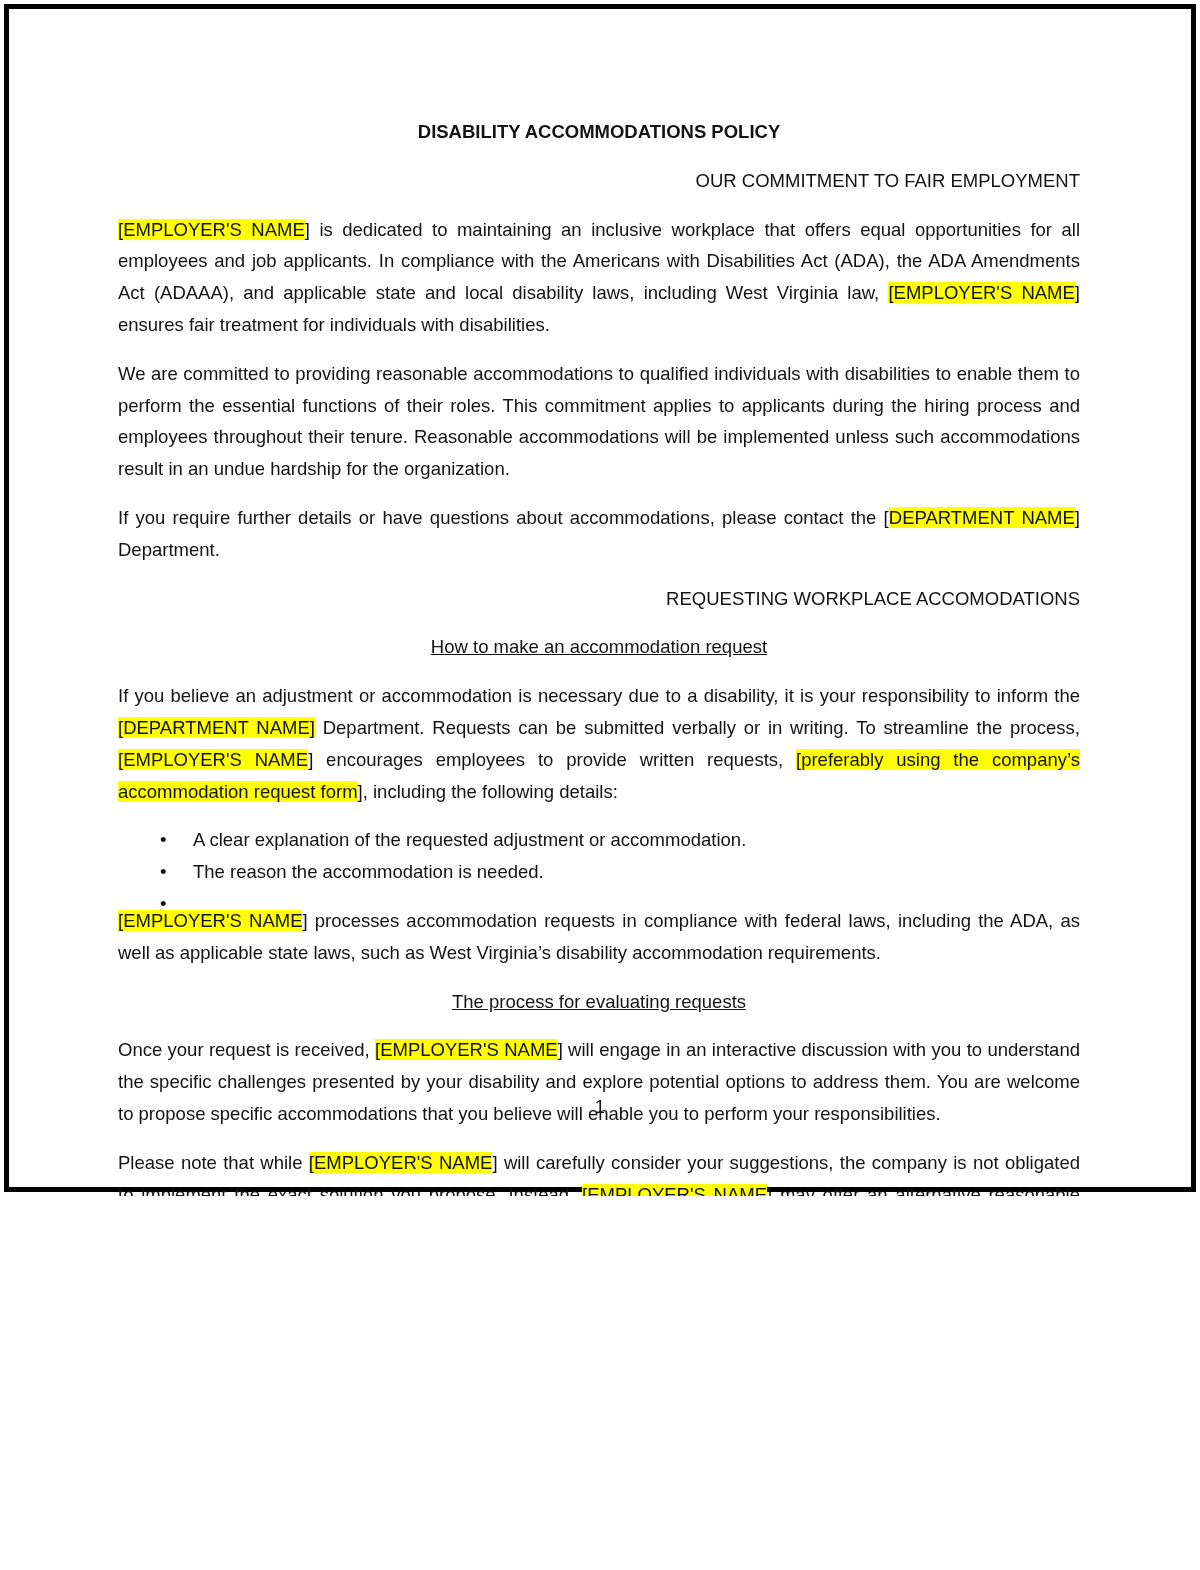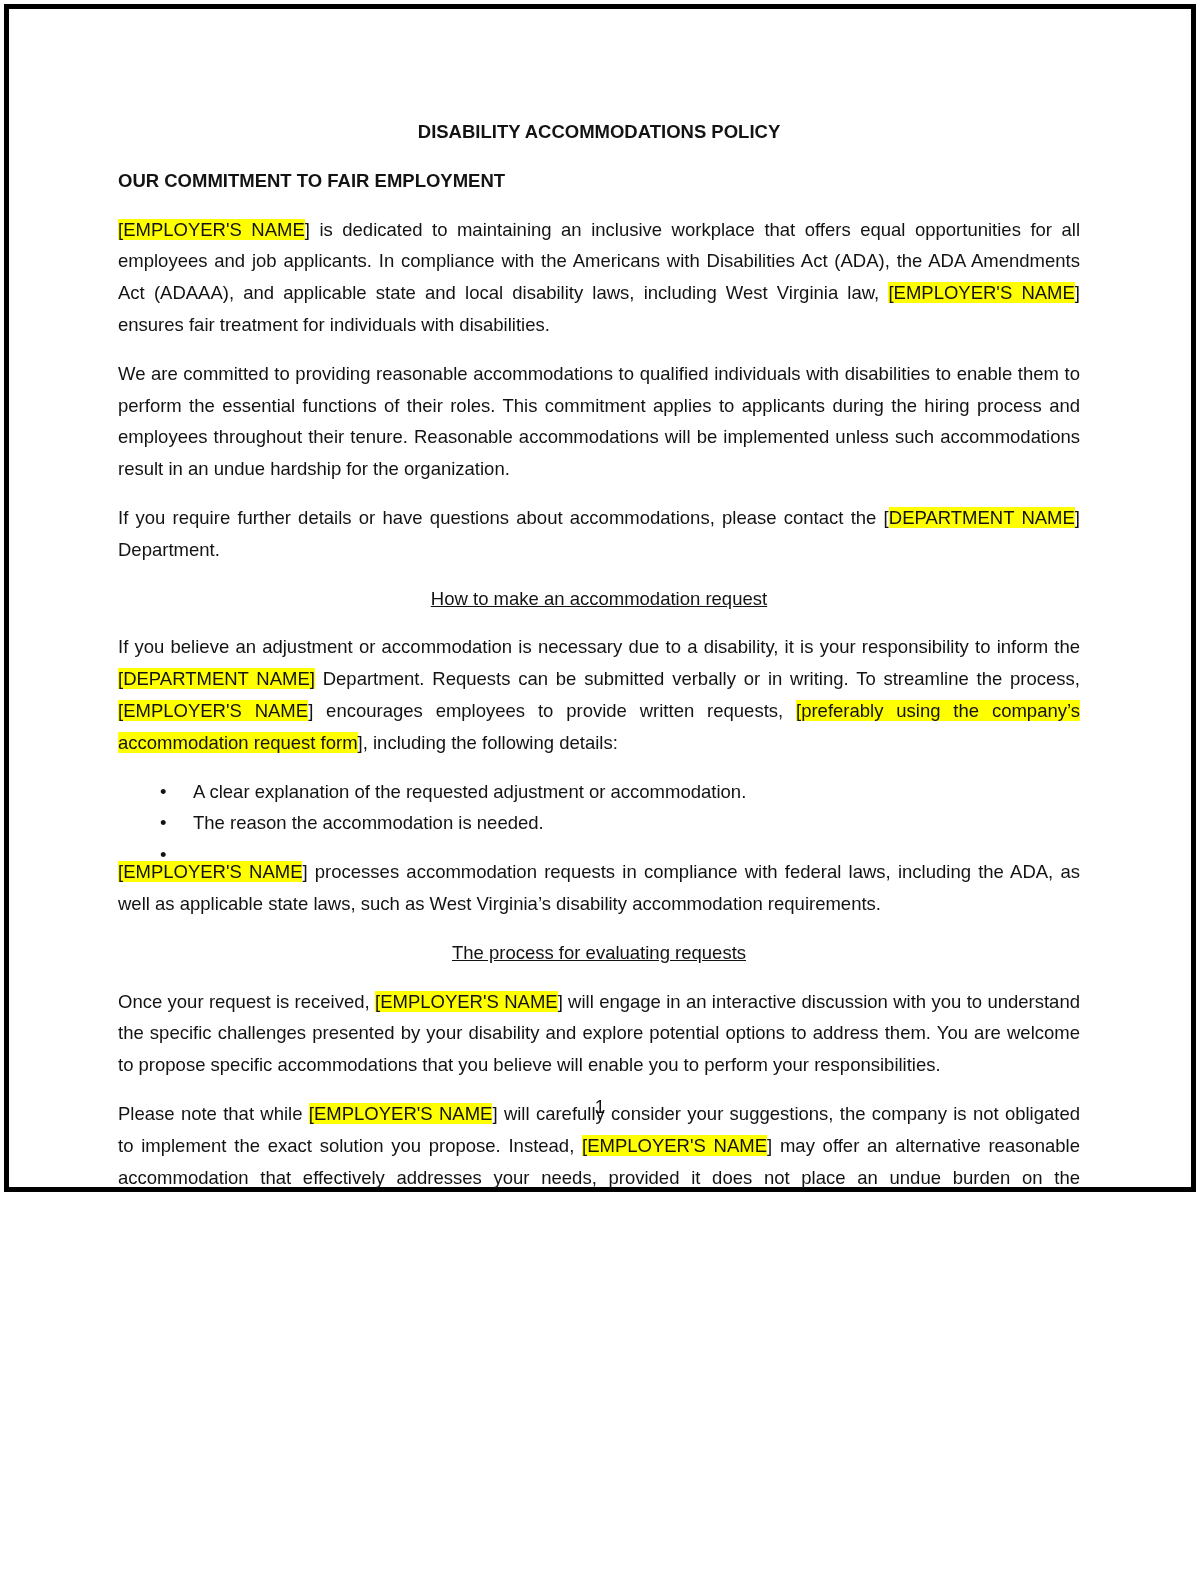--- a/index.html
+++ b/index.html
@@ -31,22 +31,23 @@
     line-height: 31.8px;
   }
   .doc-title {
     font-size: 18.5px;
     font-weight: bold;
     text-align: center;
     margin: 0 0 17px 0;
   }
   .h2 {
     font-size: 18.5px;
-    font-weight: bold;
+    font-weight: normal;
     margin: 0 0 17px 0;
+    text-align: right;
   }
   .h3 {
     font-size: 18.5px;
     font-weight: normal;
     text-decoration: underline;
     margin: 0 0 17px 0;
     text-align: center;
   }
   p.body-par {
     margin: 8px 0 17px 0;
@@ -88,20 +89,21 @@
     <div class="doc-title">DISABILITY ACCOMMODATIONS POLICY</div>
 
     <div class="h2">OUR COMMITMENT TO FAIR EMPLOYMENT</div>
 
     <p class="body-par"><span class="hl">[EMPLOYER'S NAME</span><span>] is dedicated to maintaining an inclusive workplace that offers equal opportunities for all employees and job applicants. In compliance with the Americans with Disabilities Act (ADA), the ADA Amendments Act (ADAAA), and applicable state and local disability laws, including West Virginia law, </span><span class="hl">[EMPLOYER'S NAME</span><span>] ensures fair treatment for individuals with disabilities.</span></p>
 
     <p class="body-par"><span>We are committed to providing reasonable accommodations to qualified individuals with disabilities to enable them to perform the essential functions of their roles. This commitment applies to applicants during the hiring process and employees throughout their tenure. Reasonable accommodations will be implemented unless such accommodations result in an undue hardship for the organization.</span></p>
 
     <p class="body-par"><span>If you require further details or have questions about accommodations, please contact the [</span><span class="hl">DEPARTMENT NAME</span><span>] Department.</span></p>
 
+    <div class="h2">REQUESTING WORKPLACE ACCOMODATIONS</div>
 
     <div class="h3">How to make an accommodation request</div>
 
     <p class="body-par"><span>If you believe an adjustment or accommodation is necessary due to a disability, it is your responsibility to inform the </span><span class="hl">[DEPARTMENT NAME]</span><span> Department. Requests can be submitted verbally or in writing. To streamline the process, </span><span class="hl">[EMPLOYER'S NAME</span><span>] encourages employees to provide written requests, </span><span class="hl">[preferably using the company’s accommodation request form</span><span>], including the following details:</span></p>
 
     <ul class="bullet-list">
       <li><span class="bullet-marker">•</span><span>A clear explanation of the requested adjustment or accommodation.</span></li>
       <li><span class="bullet-marker">•</span><span>The reason the accommodation is needed.</span></li>
       <li><span class="bullet-marker">•</span></li>
     </ul>

